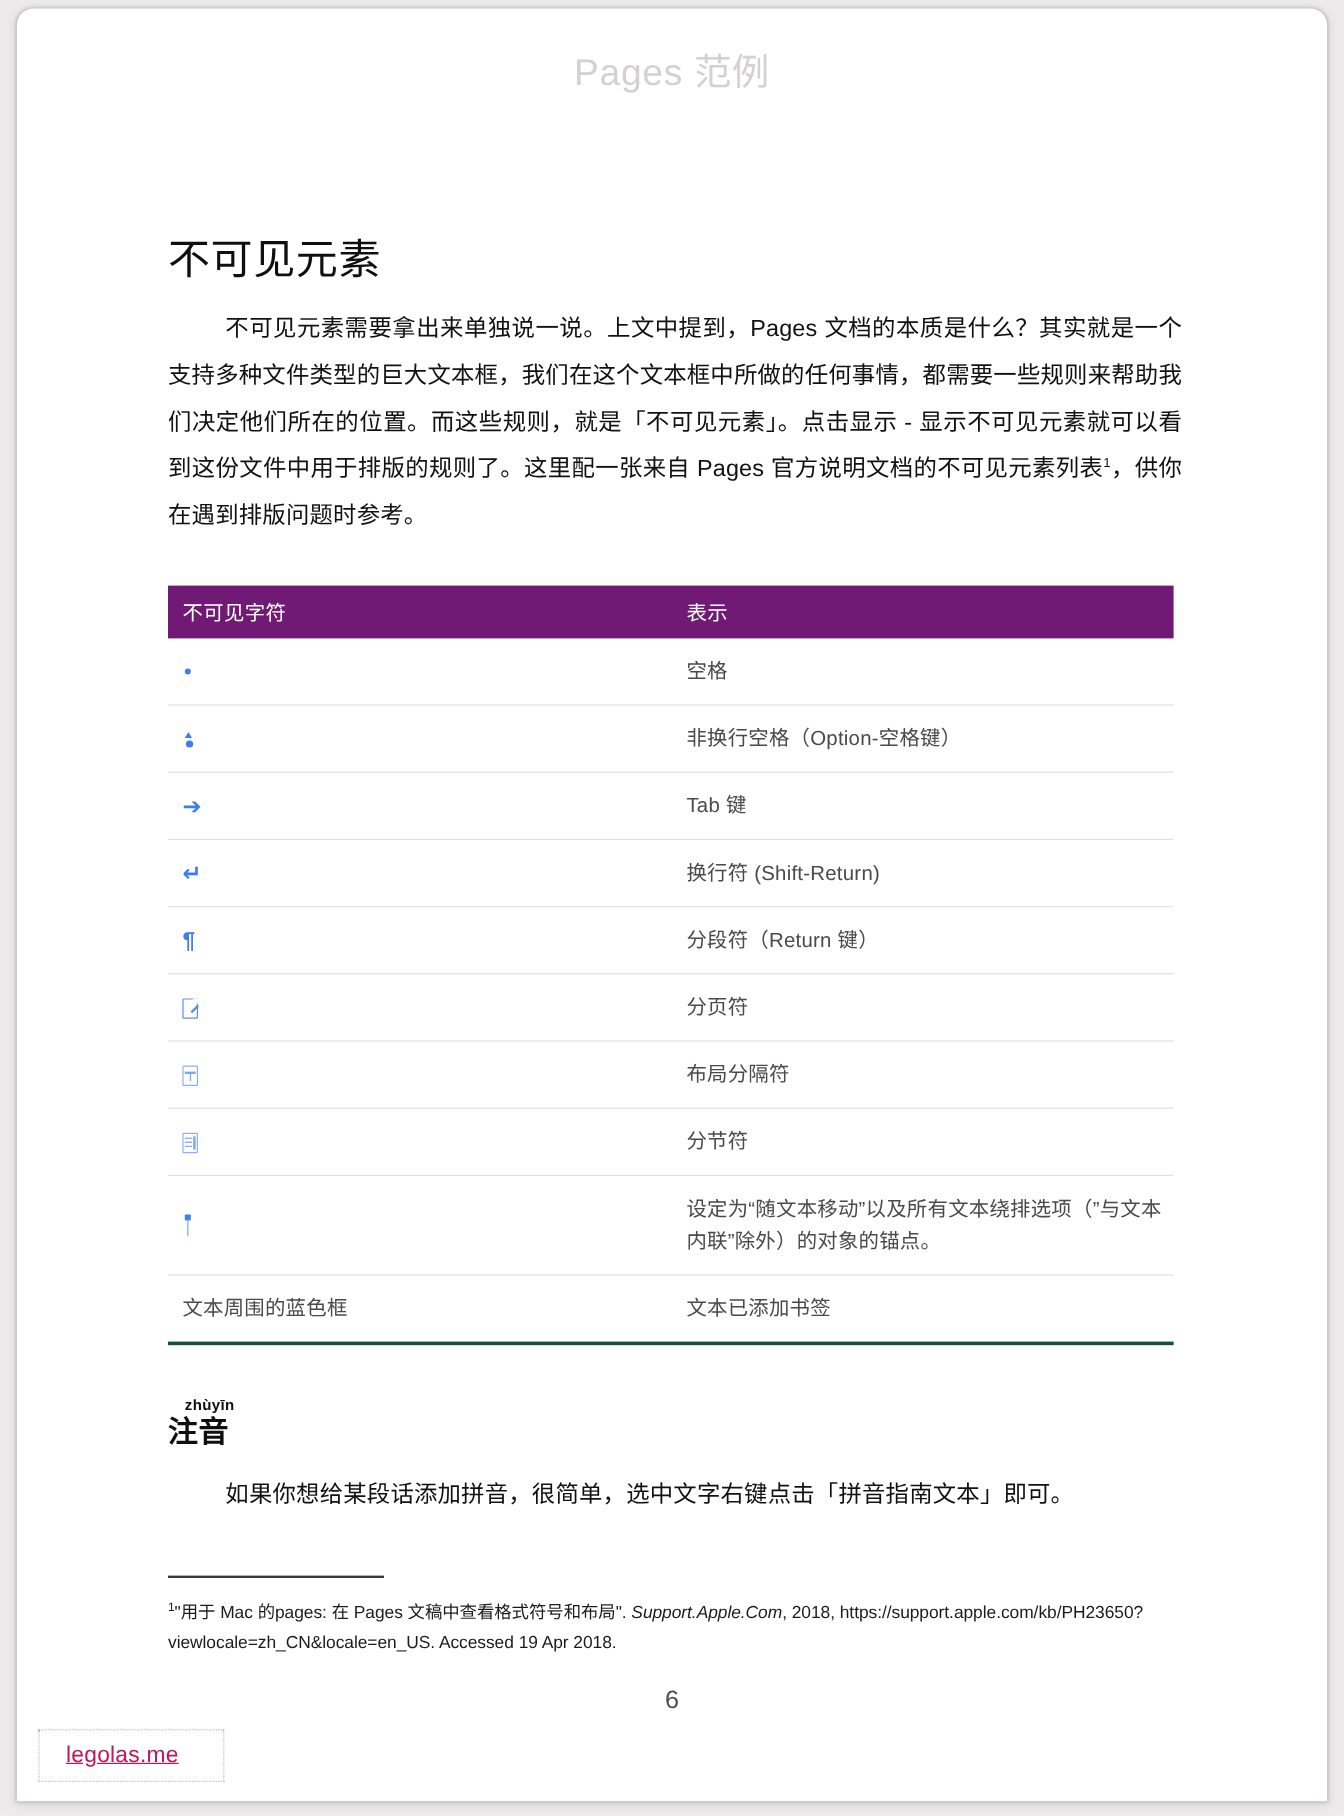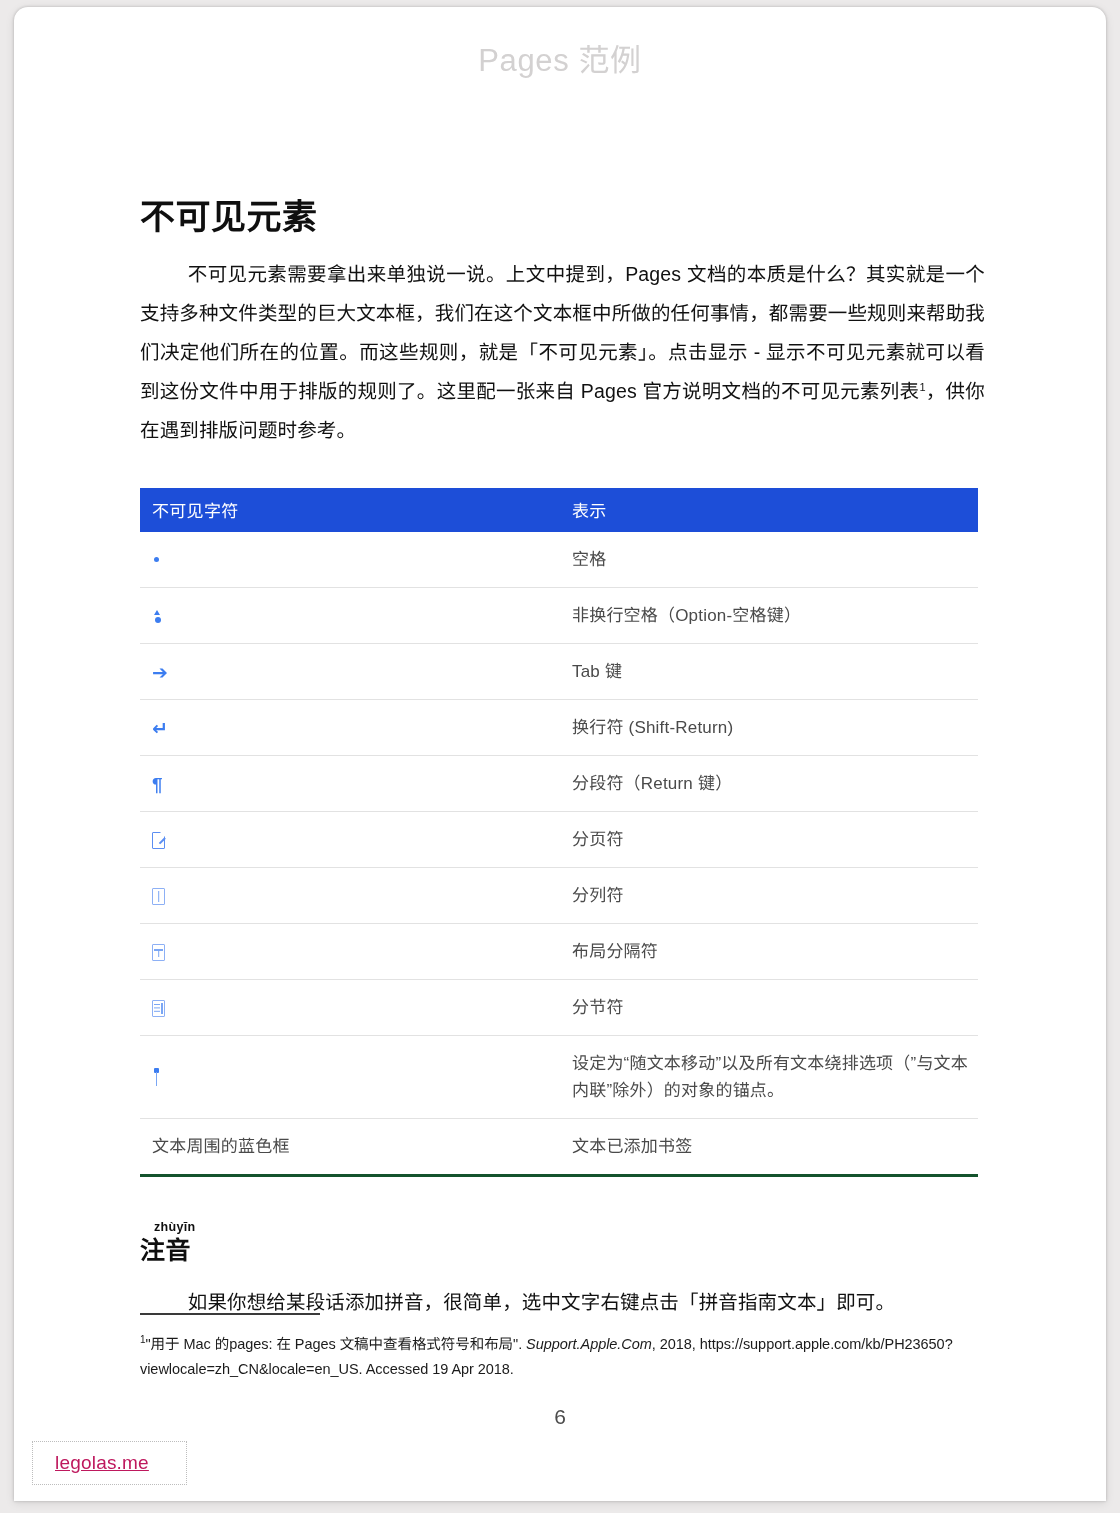--- a/index.html
+++ b/index.html
@@ -51,21 +51,21 @@
     position: absolute;
     left: 126px;
     top: 190px;
     width: 845px;
   }
 
   h1.section-title {
     margin: 0;
     font-size: 35px;
     line-height: 1.15;
-    font-weight: 700;
+    font-weight: 400;
     color: #0f0f0f;
     letter-spacing: 0.5px;
   }
 
   p.body-para {
     margin: 18px 0 0 0;
     font-size: 19.5px;
     line-height: 39px;
     color: #111111;
     text-align: justify;
@@ -80,21 +80,21 @@
   table.inv-table {
     margin-top: 38px;
     border-collapse: collapse;
     width: 838px;
     table-layout: fixed;
   }
   table.inv-table col.c-sym { width: 420px; }
   table.inv-table col.c-desc { width: 418px; }
 
   table.inv-table thead th {
-    background: #1d4ed8;
+    background: #701a75;
     color: #ffffff;
     font-size: 17px;
     font-weight: 400;
     text-align: left;
     padding: 9px 0 10px 12px;
     height: 17px;
     letter-spacing: 0.3px;
     margin-left: 21px;
   }
   table.inv-table tbody td {
@@ -316,24 +316,20 @@
             </tr>
             <tr>
               <td class="sym-cell"><span class="gly gly-text">¶</span></td>
               <td>分段符（Return 键）</td>
             </tr>
             <tr>
               <td class="sym-cell"><span class="gly gly-page"></span></td>
               <td>分页符</td>
             </tr>
             <tr>
-              <td class="sym-cell"><span class="gly gly-box gly-col"></span></td>
-              <td>分列符</td>
-            </tr>
-            <tr>
               <td class="sym-cell"><span class="gly gly-box gly-layout"></span></td>
               <td>布局分隔符</td>
             </tr>
             <tr>
               <td class="sym-cell"><span class="gly gly-box gly-section"></span></td>
               <td>分节符</td>
             </tr>
             <tr>
               <td class="sym-cell"><span class="gly gly-anchor"></span></td>
               <td style="max-width: 400px;">设定为“随文本移动”以及所有文本绕排选项（”与文本内联”除外）的对象的锚点。</td>

